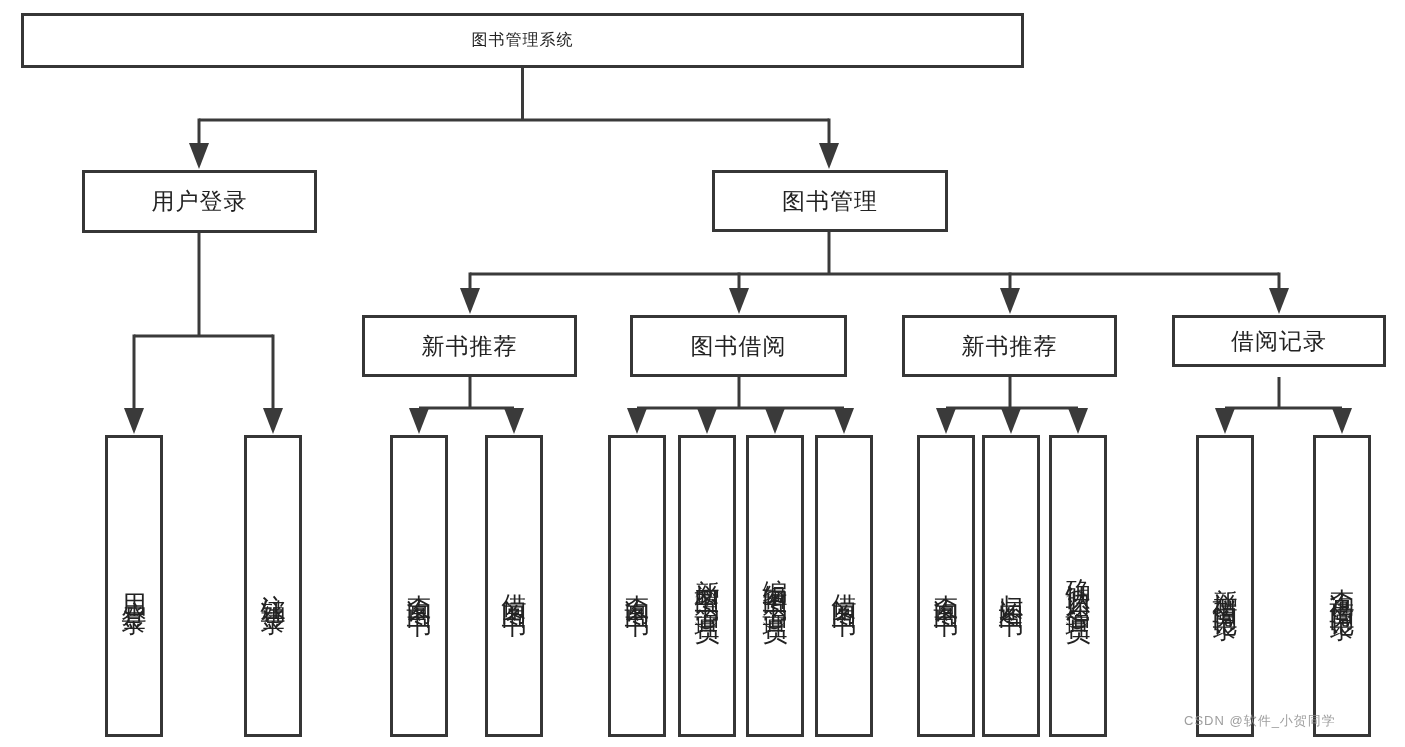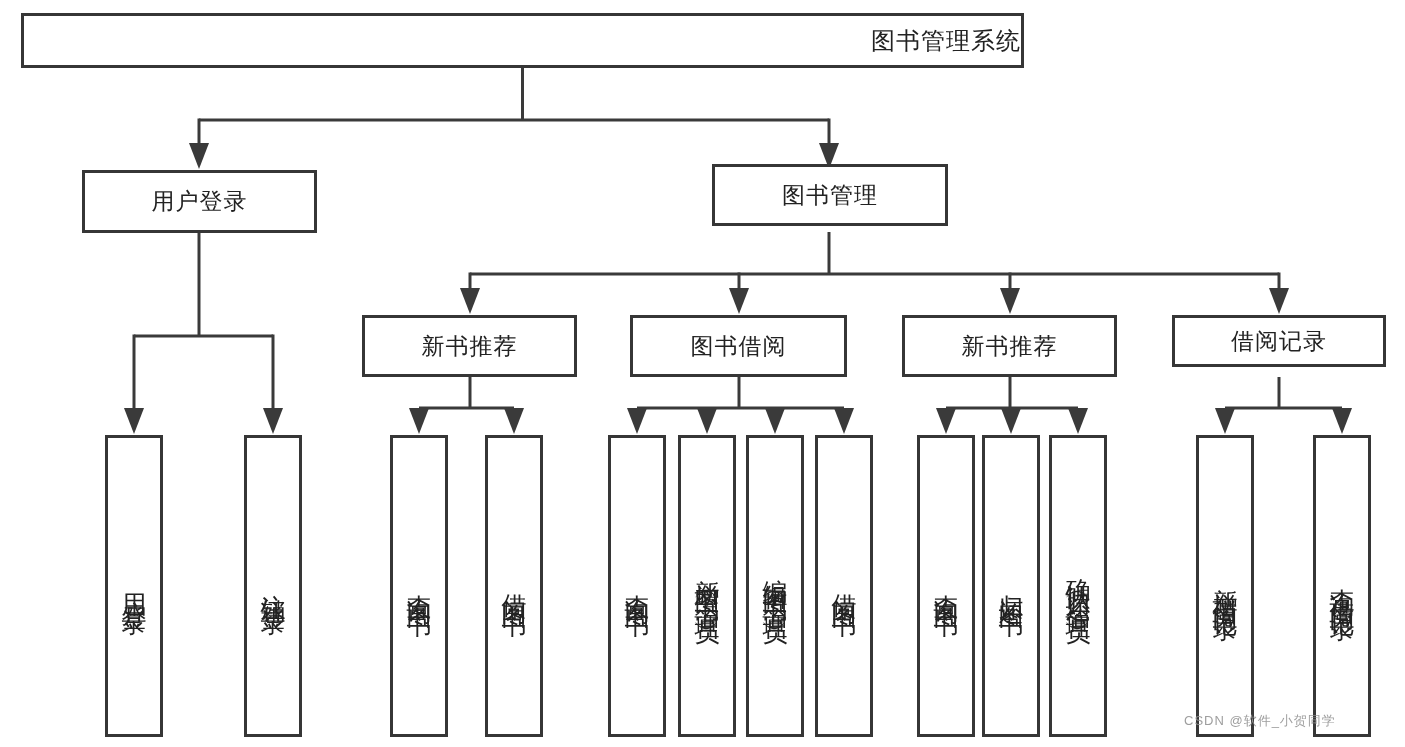--- a/index.html
+++ b/index.html
@@ -22,21 +22,21 @@
     box-sizing: border-box;
     background: #ffffff;
     border: 3px solid #363636;
     display: flex;
     align-items: center;
     justify-content: center;
     color: #222222;
     z-index: 2;
   }
   .hbox { font-size: 23px; letter-spacing: 1px; }
-  .root-box { font-size: 24px; letter-spacing: 1px; justify-content: flex-end; }
+  .root-box { font-size: 16px; letter-spacing: 1px; }
   .leaf {
     width: 58px;
     height: 302px;
     font-size: 25px;
   }
   .leaf .vtext {
     writing-mode: vertical-lr;
     text-orientation: mixed;
     letter-spacing: 6px;
     line-height: 1;
@@ -113,21 +113,21 @@
     </g>
   </svg>
 
   <div class="box root-box" style="left:21px; top:13px; width:1003px; height:55px;">
     <span>图书管理系统</span>
   </div>
 
   <div class="box hbox" style="left:82px; top:170px; width:235px; height:63px;">
     <span>用户登录</span>
   </div>
-  <div class="box hbox" style="left:712px; top:164px; width:236px; height:62px;">
+  <div class="box hbox" style="left:712px; top:170px; width:236px; height:62px;">
     <span>图书管理</span>
   </div>
 
   <div class="box hbox" style="left:362px; top:315px; width:215px; height:62px;">
     <span>新书推荐</span>
   </div>
   <div class="box hbox" style="left:630px; top:315px; width:217px; height:62px;">
     <span>图书借阅</span>
   </div>
   <div class="box hbox" style="left:902px; top:315px; width:215px; height:62px;">

